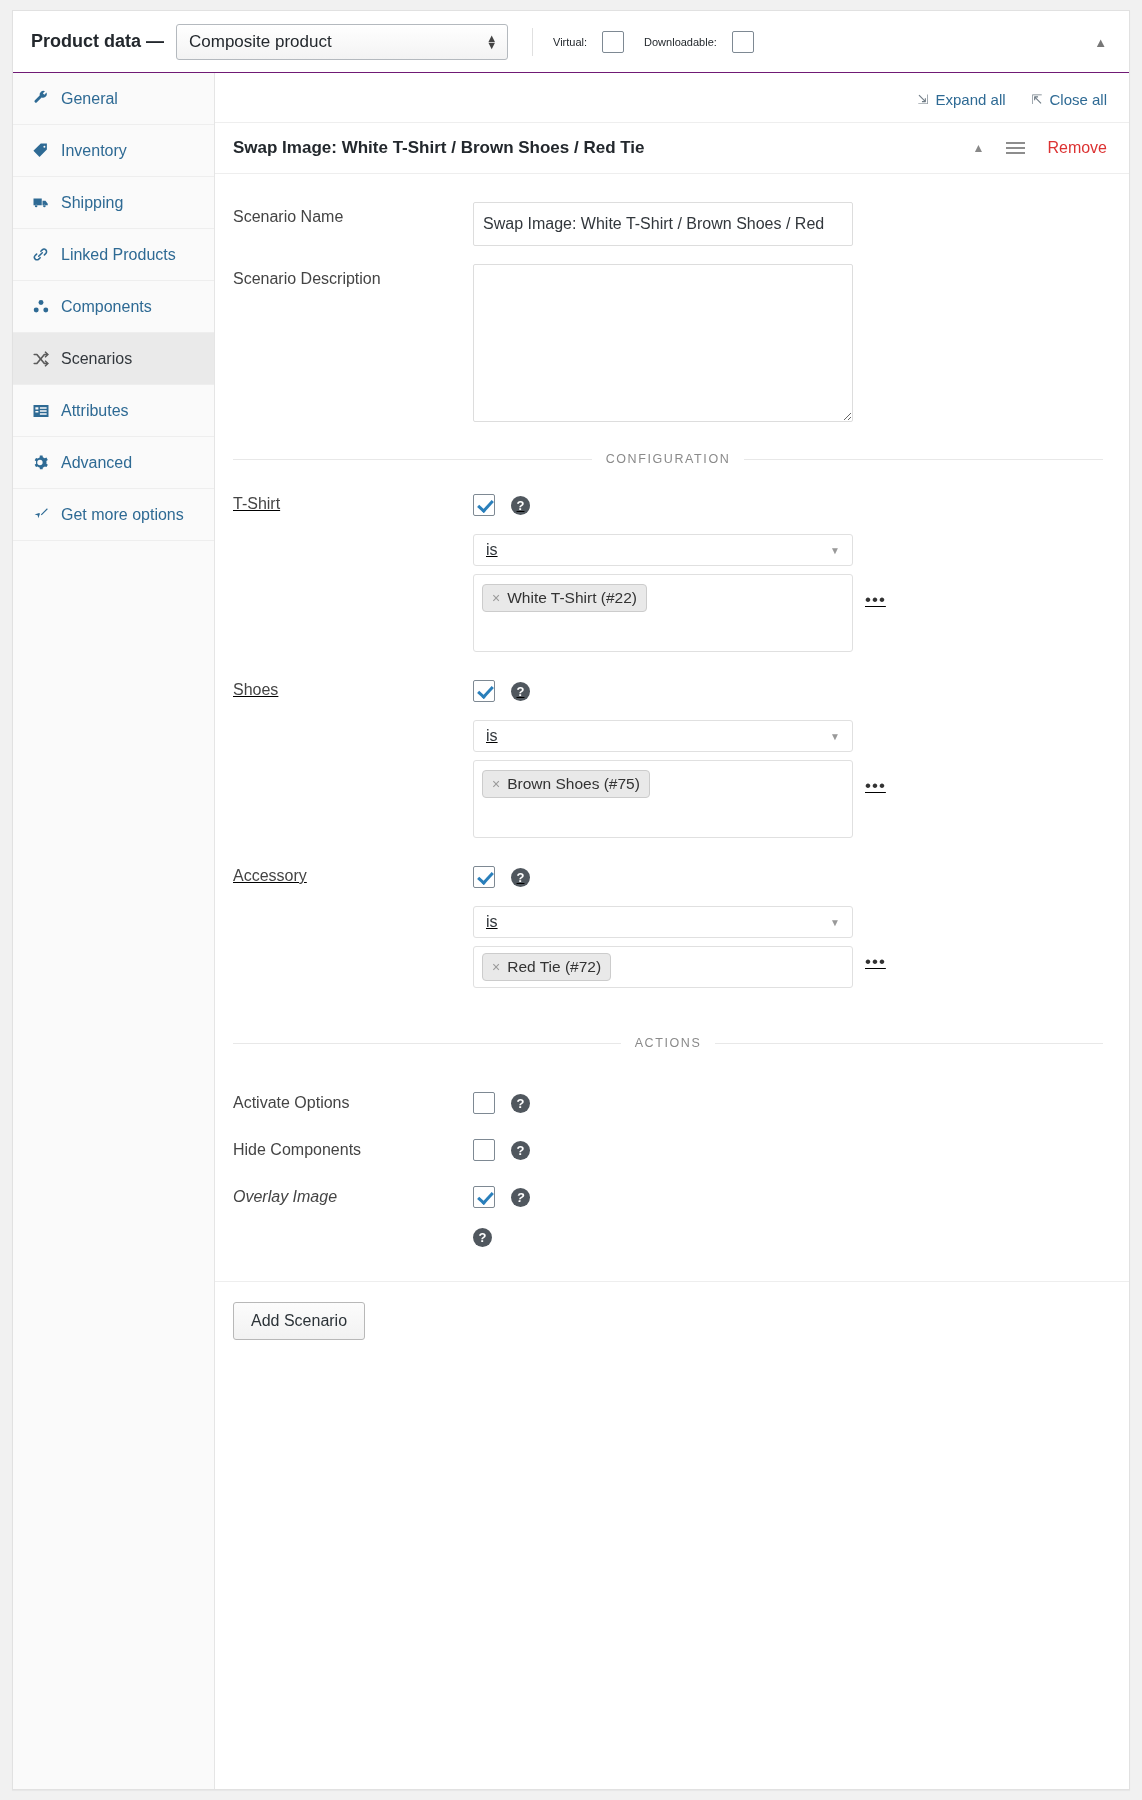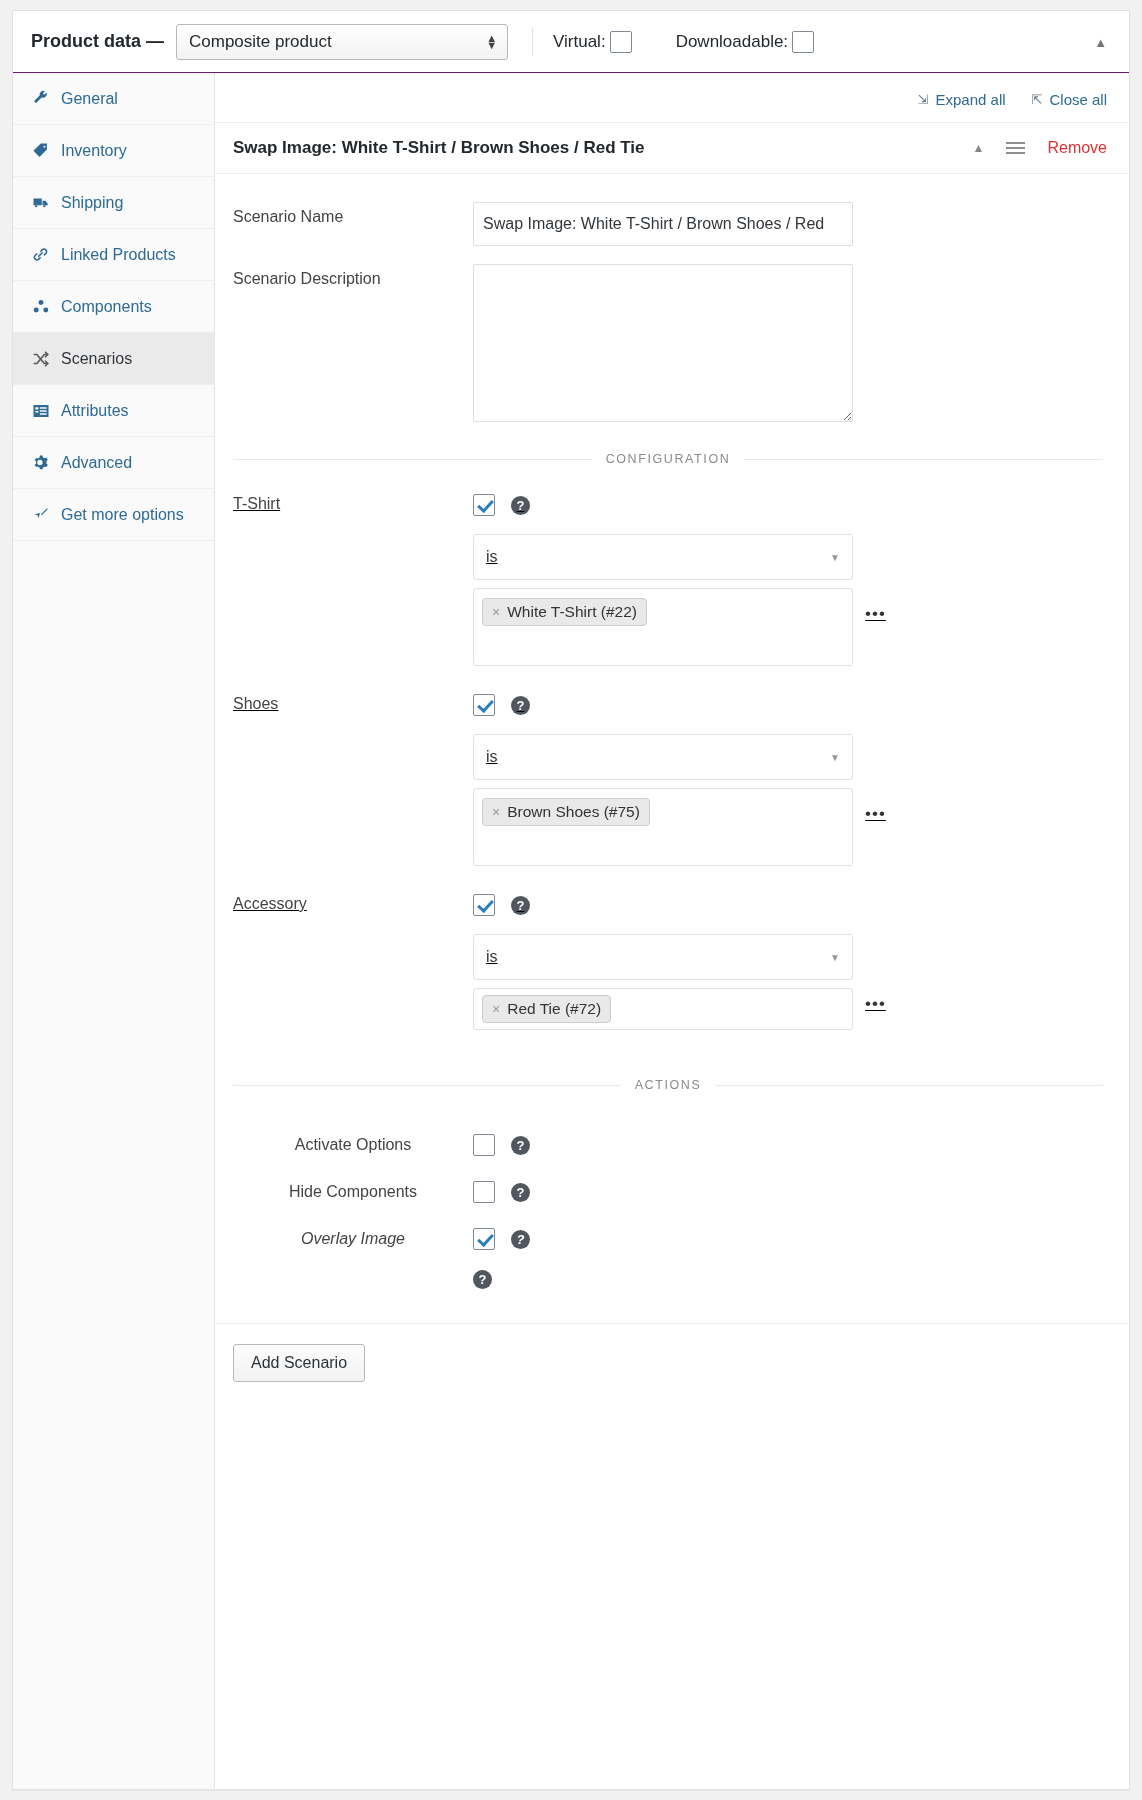--- a/index.html
+++ b/index.html
@@ -52,23 +52,23 @@
     position: absolute; right: 10px; top: 50%;
     transform: translateY(-50%);
     display: flex; flex-direction: column; line-height: 7px;
     font-size: 11px; color: #444;
   }
   .topbar-sep {
     width: 1px; height: 28px; background: #e0e0e0;
     margin: 0 20px 0 24px;
   }
   .cb-label {
-    font-size: 17px; color: #23282d;
-    display: flex; align-items: center; gap: 4px;
-    margin-right: 44px; white-space: nowrap;
+    font-size: 11px; color: #23282d;
+    display: flex; align-items: center; gap: 15px;
+    margin-right: 20px; white-space: nowrap;
   }
   .cbox {
     width: 22px; height: 22px;
     border: 1px solid #7e8993;
     background: #fff; border-radius: 2px;
     display: inline-block; position: relative;
     cursor: pointer; flex: none;
   }
   .cbox.checked::after {
     content: "";
@@ -182,21 +182,21 @@
   .cb-line { display: flex; align-items: center; gap: 16px; height: 26px; }
   .help-ico {
     width: 19px; height: 19px; border-radius: 50%;
     background: #50575e; color: #fff;
     font-size: 13px; font-weight: bold;
     display: flex; align-items: center; justify-content: center;
     cursor: pointer; flex: none;
   }
   .sel-box {
     margin-top: 16px;
-    width: 380px; height: 46px;
+    width: 380px; height: 32px;
     border: 1px solid #e0e0e0; border-radius: 3px;
     background: #fff;
     display: flex; align-items: center;
     padding: 0 12px; font-size: 16px; color: #32373c;
     position: relative; cursor: pointer;
   }
   .sel-box .arw {
     position: absolute; right: 12px; color: #999; font-size: 10px;
   }
   .chip-wrap { display: flex; align-items: flex-start; gap: 12px; margin-top: 8px; }
@@ -210,21 +210,21 @@
   .chip {
     display: inline-flex; align-items: center; gap: 7px;
     background: #e9e9e9; border: 1px solid #ccc;
     border-radius: 4px; padding: 4px 9px;
     font-size: 15.5px; color: #333; cursor: pointer;
   }
   .chip .x { color: #999; font-size: 14px; }
   .dots { color: #333; font-size: 17px; letter-spacing: 1px; padding-top: 16px; cursor: pointer; }
   .dots.short { padding-top: 6px; }
 
-  .act-row { display: flex; align-items: center; margin-bottom: 21px; text-align: center; }
+  .act-row { display: flex; align-items: center; margin-bottom: 21px; }
   .act-label { width: 240px; flex: none; font-size: 16px; color: #444; }
 
   .img-row { display: flex; align-items: flex-start; margin-top: 12px; }
   .img-spacer { width: 240px; flex: none; }
   .thumb-col { display: flex; align-items: flex-start; gap: 16px; }
   .thumb {
     width: 126px; height: 126px;
     background: #eceef1; border: 1px solid #e3e5e8;
     position: relative; overflow: hidden; cursor: pointer;
   }

